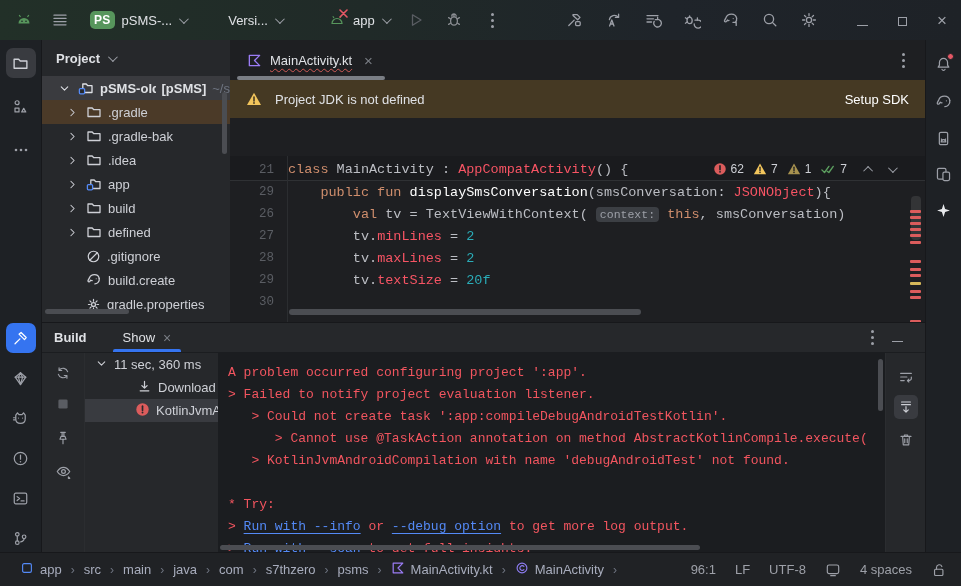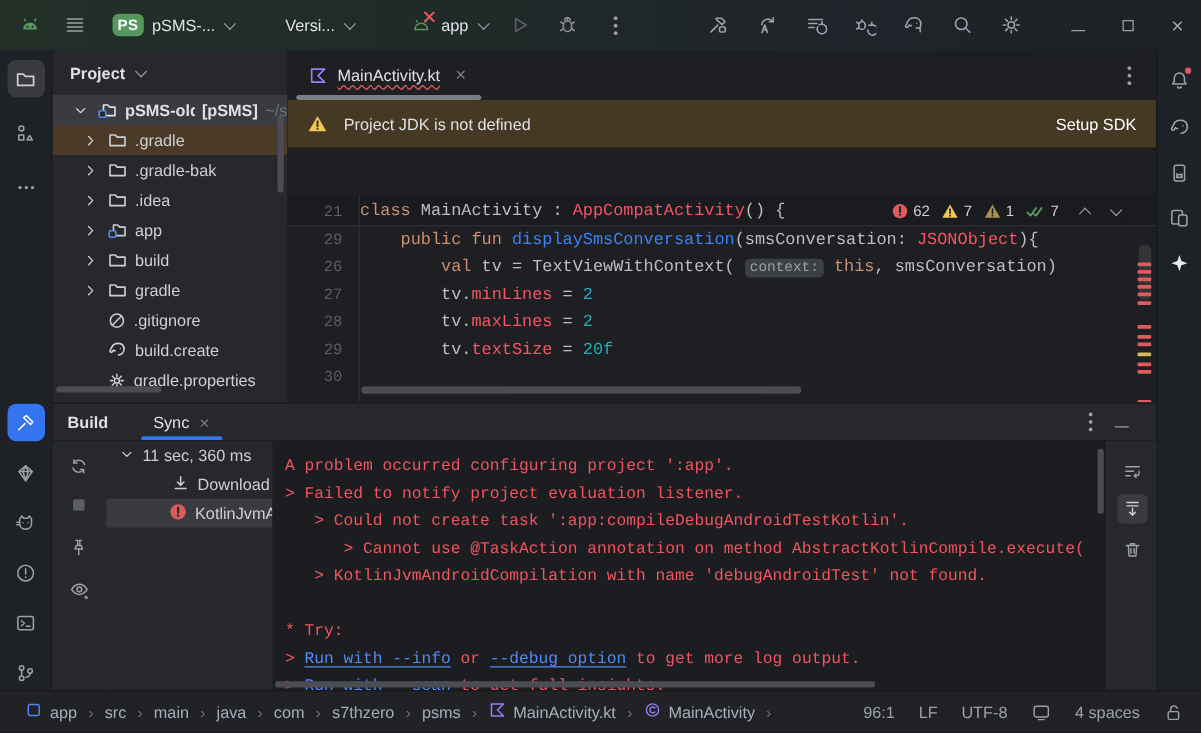--- a/index.html
+++ b/index.html
@@ -66,21 +66,21 @@
   #banner-sync .msg{max-width:338px}
   .banner .spacer{flex:1}
   #code-area{position:absolute;left:0;top:116px;right:0;bottom:0;font-family:"Liberation Mono","DejaVu Sans Mono",monospace;font-size:13.5px}
   .cline{height:22px;display:flex;align-items:center;white-space:pre}
   .cline .lnum{width:44px;text-align:right;color:#5a5d63;font-size:12.5px;flex:none;margin-right:14px}
   .cline .ctext{white-space:pre}
   #sticky-line{background:#1a1b1e;border-bottom:1px solid #2f3134;padding-top:3px;height:25px}
   .tk-kw{color:#cf8e6d}
   .tk-plain{color:#bcbec4}
   .tk-err{color:#f75464}
-  .tk-fn{color:#3b82f6}
+  .tk-fn{color:#ffffff}
   .tk-num{color:#2aacb8}
   .tk-hint{background:#3c3f44;color:#9da0a8;border-radius:4px;padding:1px 4px;font-size:11.5px}
   #gutter-line{position:absolute;left:57px;top:0;bottom:0;width:1px;background:#2b2d30}
   #inspect{position:absolute;top:4px;right:26px;display:flex;align-items:center;gap:9px;font-family:"Liberation Sans",sans-serif;font-size:12px;color:#ced0d6;background:#1a1b1e;padding:2px 4px}
   #inspect .grp{display:flex;align-items:center;gap:4px}
   #stripe{position:absolute;top:24px;right:2px;width:15px;bottom:0}
   #stripe .mark{position:absolute;left:2px;width:11px;height:3px;border-radius:1px}
   .mark.r{background:#db5c5c}.mark.y{background:#d6b85a}
   #ed-vthumb{position:absolute;right:4px;top:40px;width:10px;height:44px;background:#ffffff18;border-radius:4px}
 
@@ -394,21 +394,21 @@
           <span class="chev-slot">
             <svg class="ic" width="13" height="13" viewBox="0 0 16 16">
               <path d="M6 4l4 4-4 4"></path>
             </svg>
           </span>
           <span class="tico">
             <svg class="ic" width="16" height="16" viewBox="0 0 16 16">
               <path d="M2 4h4.2l1.6 1.7H14v6.8H2z"></path>
             </svg>
           </span>
-          <span class="tlabel">gradle</span>
+          <span class="tlabel">defined</span>
         </div>
         <div class="trow child-indent">
           <span class="chev-slot"></span>
           <span class="tico">
             <svg class="ic" width="15" height="15" viewBox="0 0 16 16">
               <circle cx="8" cy="8" r="5.6"></circle>
               <path d="M4 12L12 4"></path>
             </svg>
           </span>
           <span class="tlabel">.gitignore</span>
@@ -576,21 +576,21 @@
       <svg width="17" height="17" viewBox="0 0 18 18">
           <path d="M9 2.2l1.7 5.1L15.8 9l-5.1 1.7L9 15.8 7.3 10.7 2.2 9l5.1-1.7z" fill="#e8e9ec"></path>
         </svg>
     </span>
   </nav>
 
   <section id="build">
     <div id="build-head">
       <span id="build-title">Build</span>
       <div id="build-tab">
-        <span>Sync</span>
+        <span>Show</span>
         <span style="color:#7a7e85;font-size:14px">×</span>
         <span class="underline"></span>
       </div>
       <div id="build-head-actions">
         <span>
             <span class="vdots">
               <i></i>
               <i></i>
               <i></i>
             </span>

